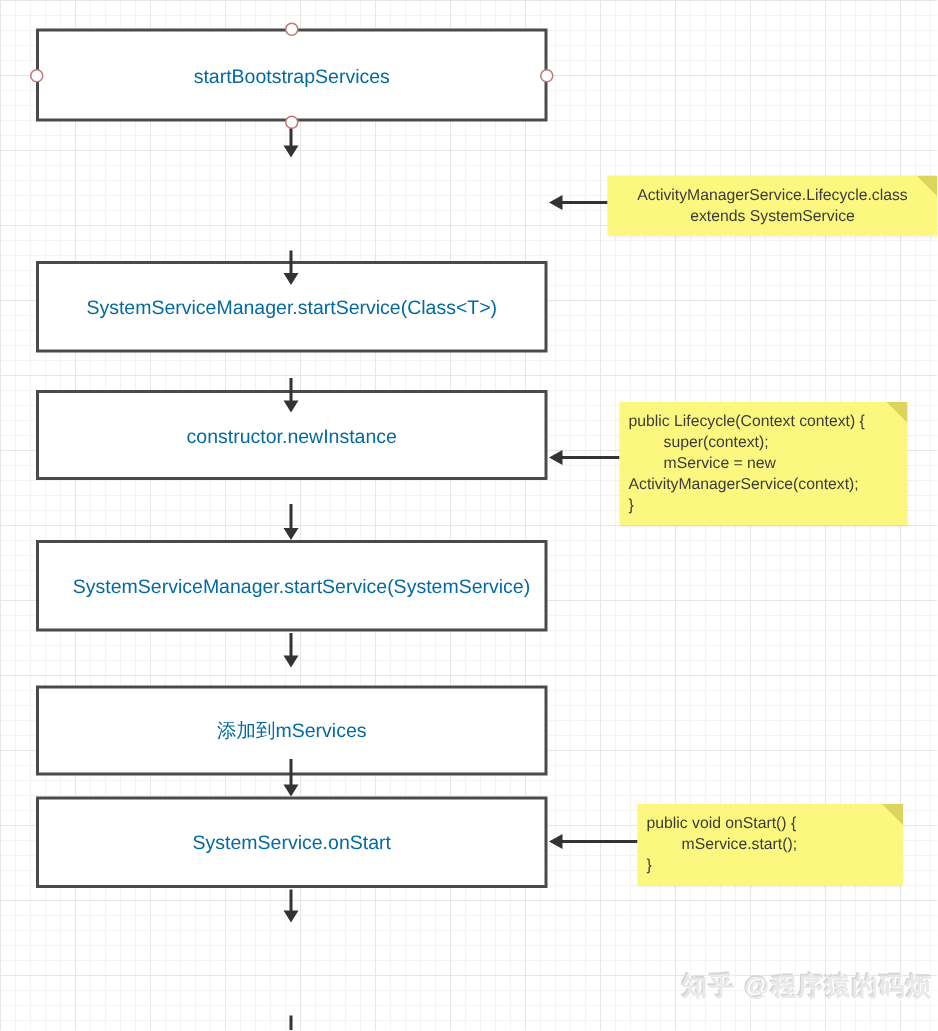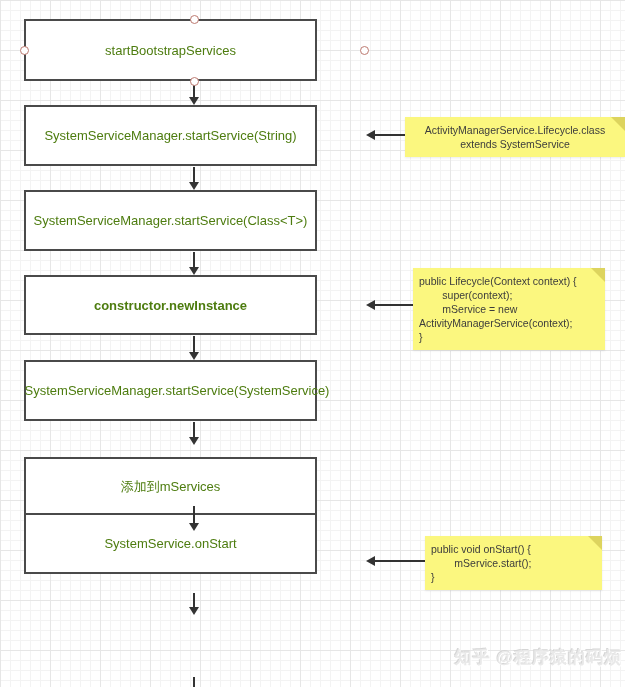--- a/index.html
+++ b/index.html
@@ -8,24 +8,24 @@
     position:relative;width:625px;height:687px;overflow:hidden;
     background-color:#ffffff;
     background-image:
       linear-gradient(#e6e6e6 1px, transparent 1px),
       linear-gradient(90deg,#e6e6e6 1px, transparent 1px),
       linear-gradient(#f3f3f3 1px, transparent 1px),
       linear-gradient(90deg,#f3f3f3 1px, transparent 1px);
     background-size:50px 50px,50px 50px,10px 10px,10px 10px;
   }
   .flowbox{
-    position:absolute;left:24px;width:293px;
+    position:absolute;left:24px;width:341px;
     box-sizing:border-box;border:2px solid #4a4a4a;background:#ffffff;
     display:flex;align-items:center;justify-content:center;
-    font-size:13px;color:#4d7c0f;text-align:center;
+    font-size:13px;color:#0369a1;text-align:center;
   }
   
   .varrow{position:absolute;width:12px;}
   .varrow .vline{position:absolute;left:5px;top:0;bottom:5px;width:2px;background:#333333;}
   .varrow .vhead{
     position:absolute;bottom:0;left:1px;width:0;height:0;
     border-left:5px solid transparent;border-right:5px solid transparent;
     border-top:8px solid #333333;
   }
   .varrow.tail .vline{bottom:0;}
@@ -66,36 +66,33 @@
   }
 </style>
 </head>
 <body>
 
 <div id="canvas">
 
   <div class="flowbox" style="top:19px;height:62px;">
     <span>startBootstrapServices</span>
   </div>
-  <div class="flowbox" style="top:105px;height:61px;">
-    <span>SystemServiceManager.startService(String)</span>
-  </div>
-  <div class="flowbox" style="top:190px;height:61px;">
+  <div class="flowbox" style="top:174px;height:61px;">
     <span>SystemServiceManager.startService(Class&lt;T&gt;)</span>
   </div>
-  <div class="flowbox" style="top:275px;height:60px;font-weight:bold;">
+  <div class="flowbox" style="top:260px;height:60px;">
     <span>constructor.newInstance</span>
   </div>
   <div class="flowbox" style="top:360px;height:61px;padding-left:13px;">
     <span>SystemServiceManager.startService(SystemService)</span>
   </div>
   <div class="flowbox" style="top:457px;height:60px;">
     <span>添加到mServices</span>
   </div>
-  <div class="flowbox" style="top:513px;height:61px;">
+  <div class="flowbox" style="top:531px;height:61px;">
     <span>SystemService.onStart</span>
   </div>
 
   <div class="handle" style="left:190px;top:15px;"></div>
   <div class="handle" style="left:190px;top:77px;"></div>
   <div class="handle" style="left:20px;top:46px;"></div>
   <div class="handle" style="left:360px;top:46px;"></div>
 
   <div class="varrow" style="left:188px;top:83px;height:22px;">
       <div class="vline"></div>

